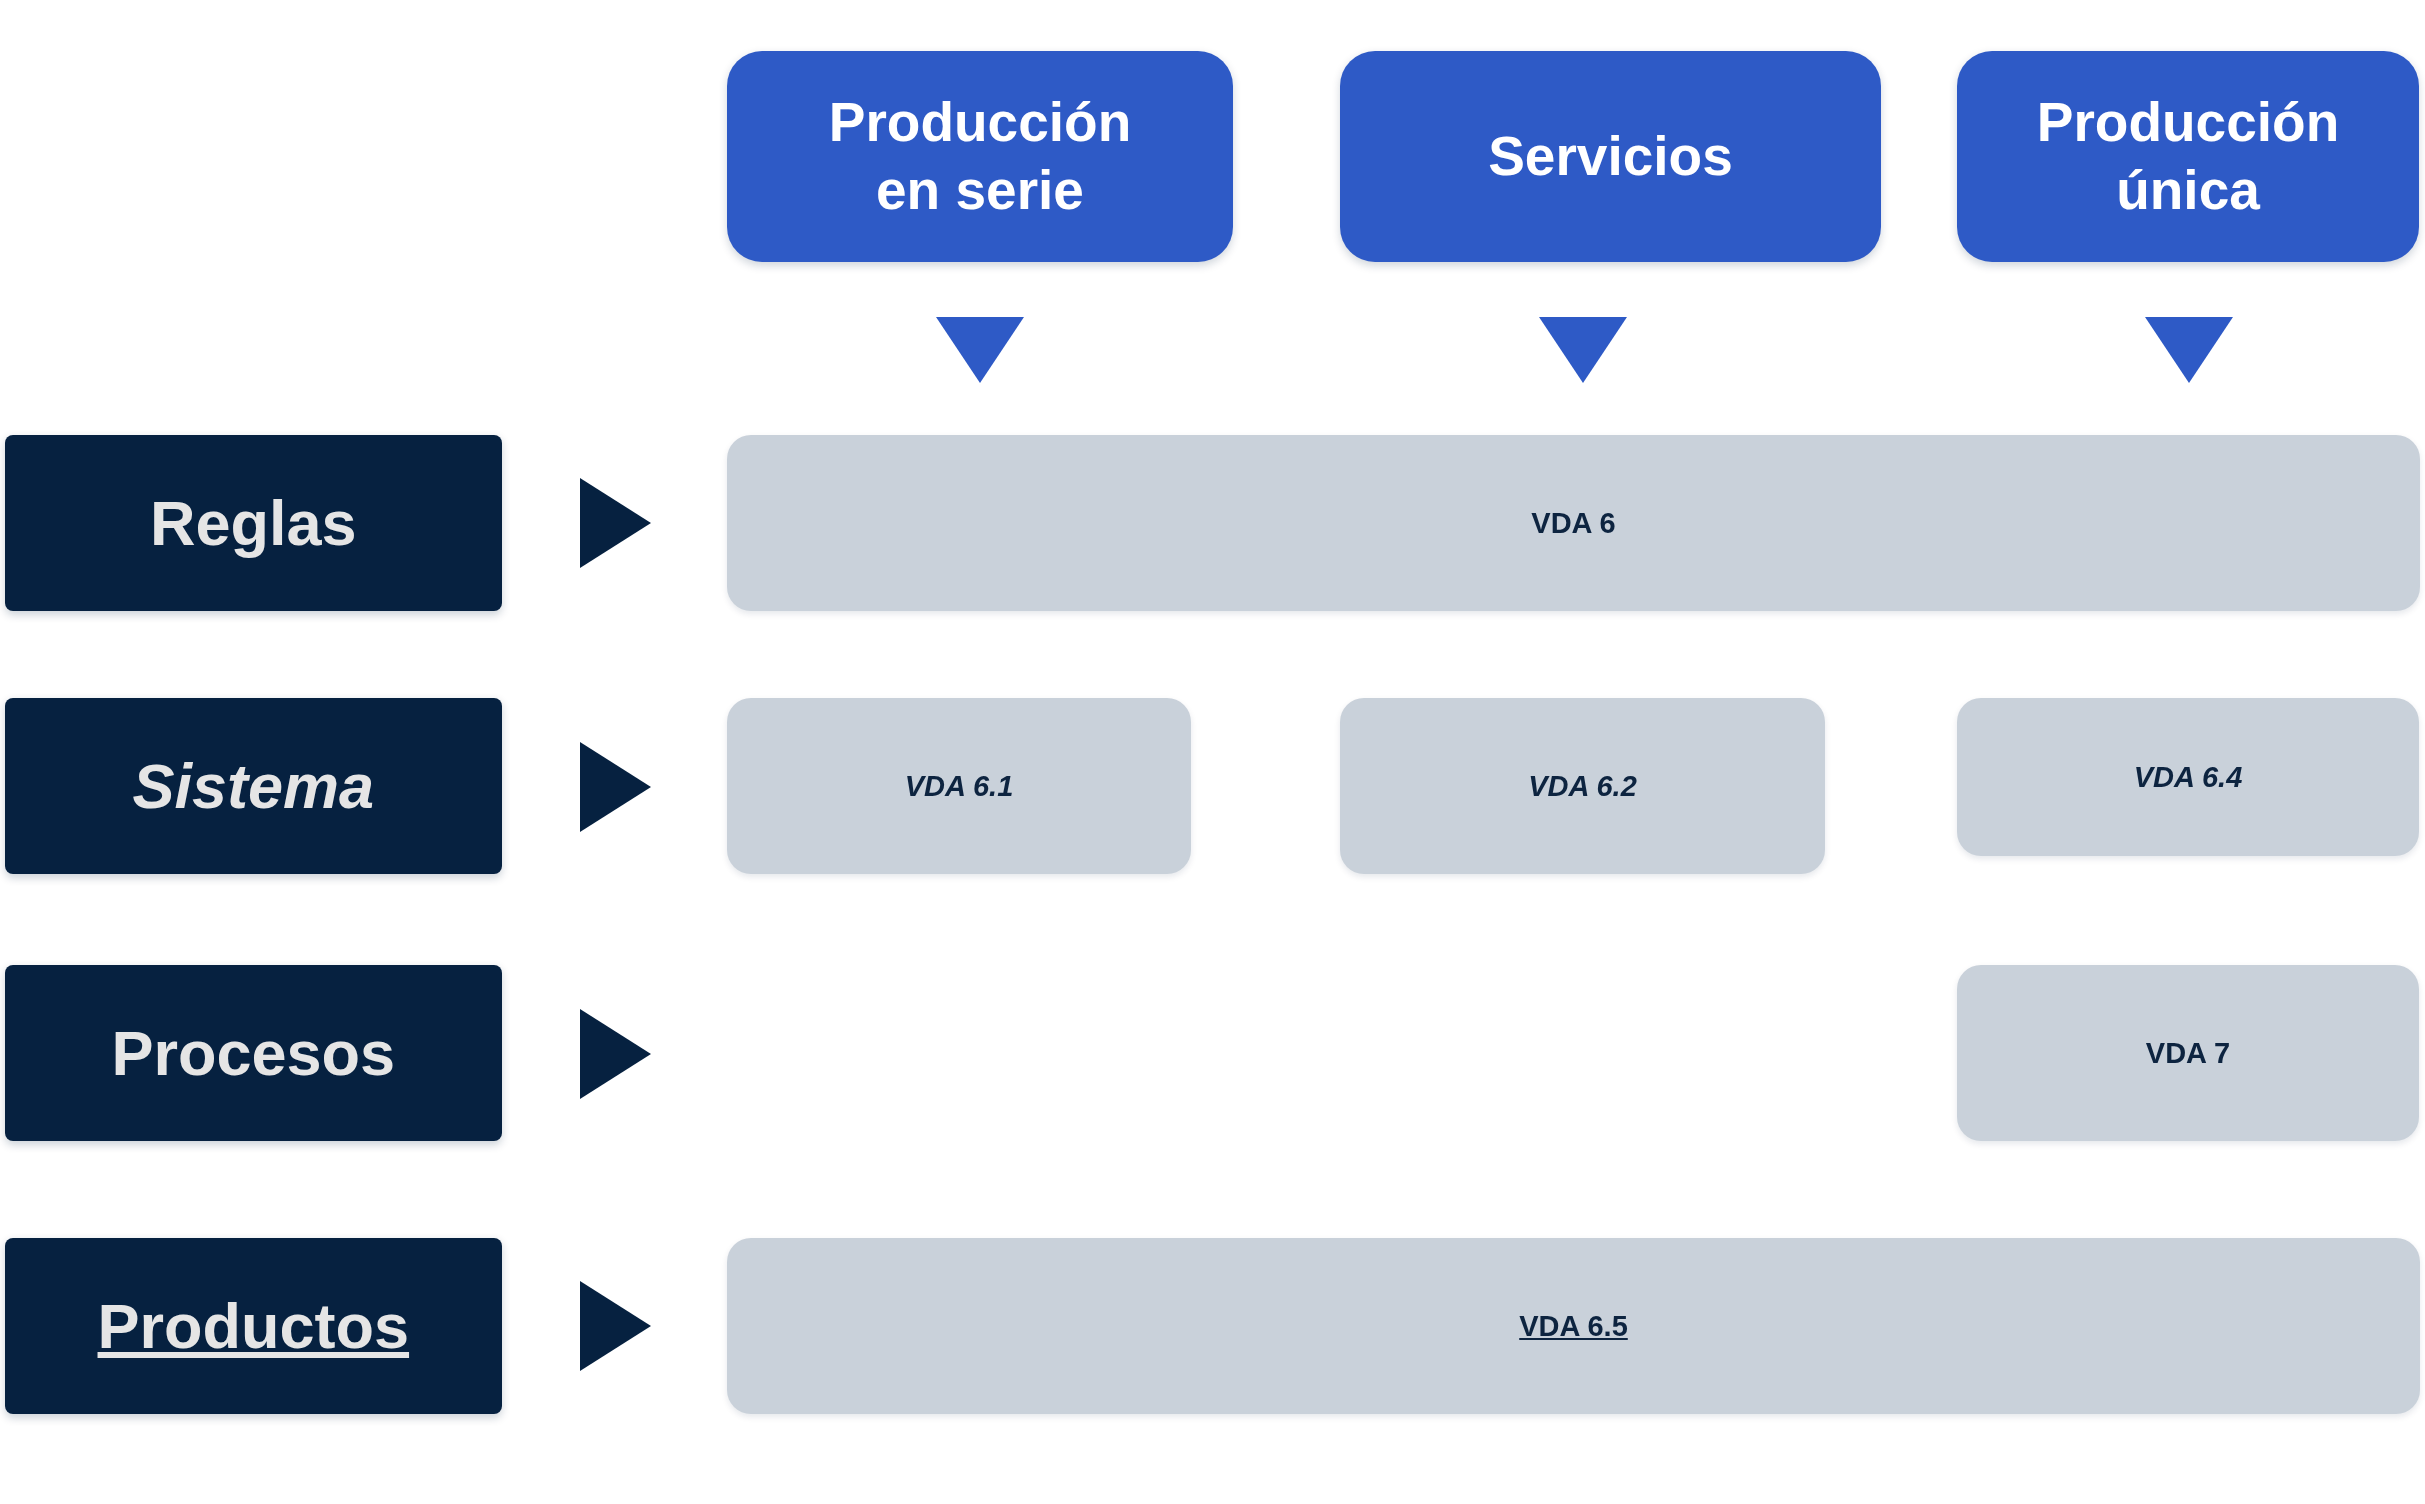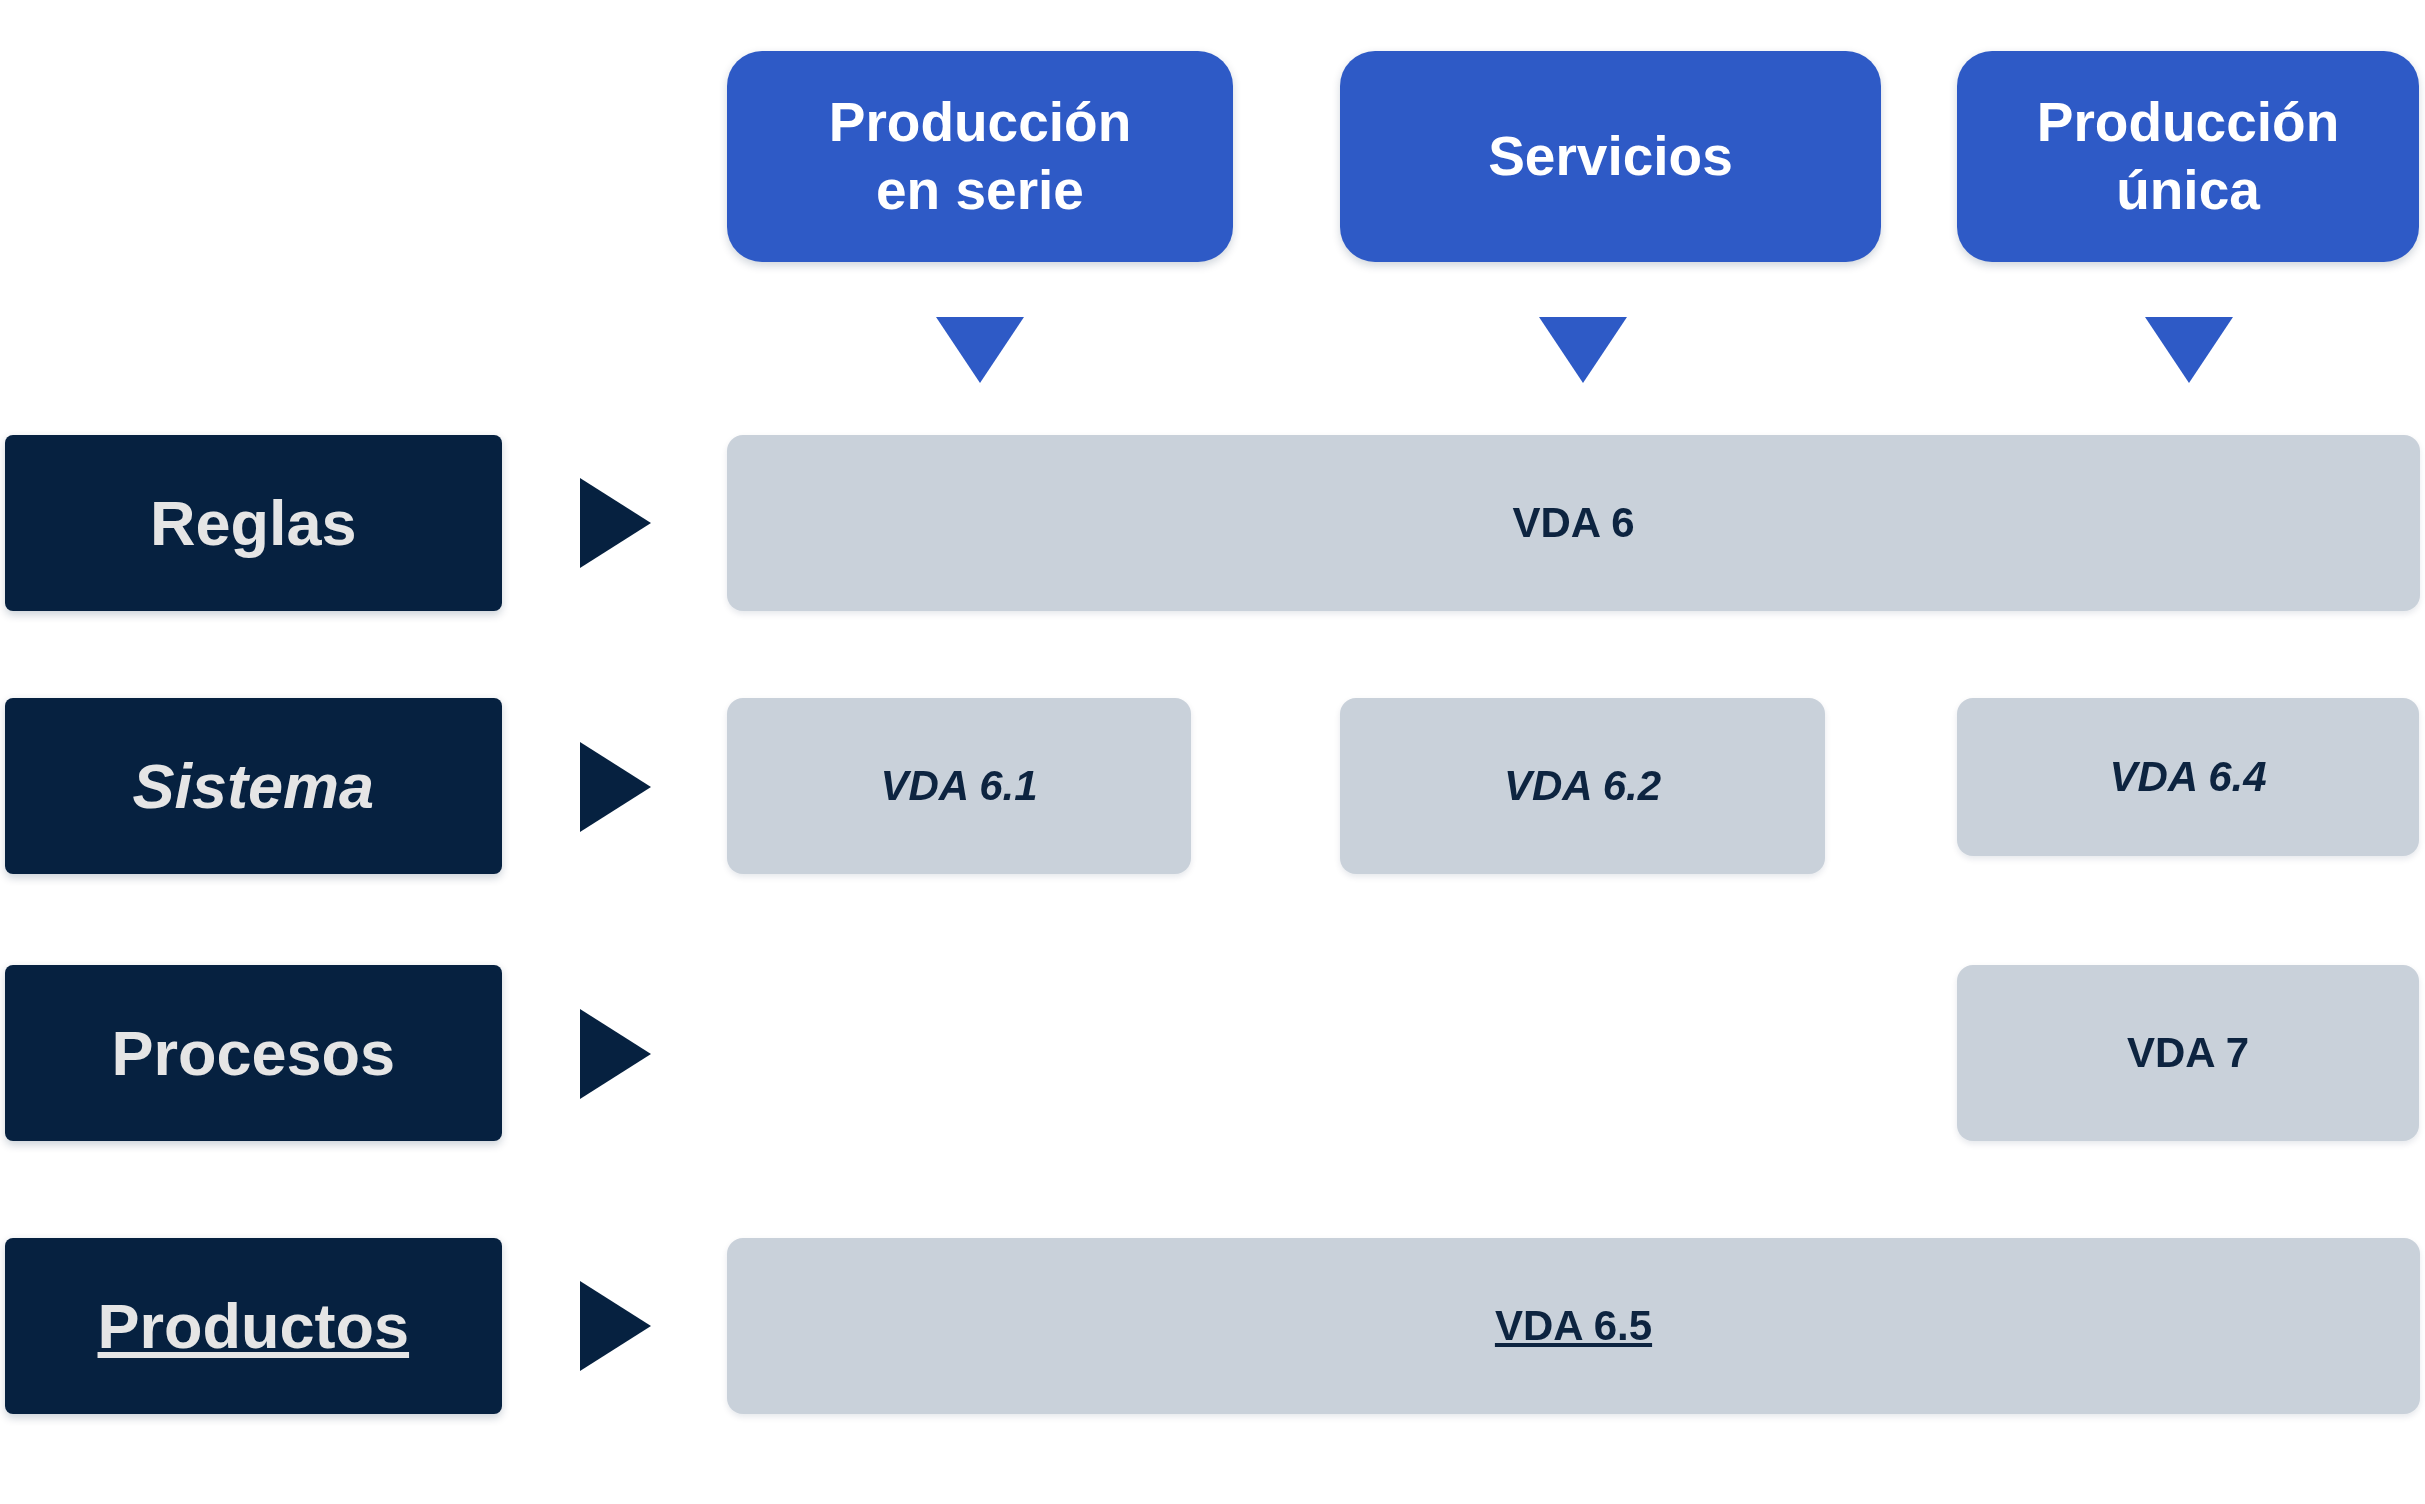--- a/index.html
+++ b/index.html
@@ -89,23 +89,23 @@
   .tri-right-1 { top: 478px; }
   .tri-right-2 { top: 742px; }
   .tri-right-3 { top: 1009px; }
   .tri-right-4 { top: 1281px; }
 
   
   .cell {
     position: absolute;
     height: 176px;
     background: #c9d1da;
-    border-radius: 16px;
+    border-radius: 24px;
     color: #0d2440;
-    font-size: 42px;
+    font-size: 29px;
     display: flex;
     align-items: center;
     justify-content: center;
     text-align: center;
     box-shadow: 0 3px 6px rgba(6,33,64,0.10);
   }
   .cell-full  { left: 727px; width: 1693px; }
   .cell-col1  { left: 727px; width: 464px; }
   .cell-col2  { left: 1340px; width: 485px; }
   .cell-col3  { left: 1957px; width: 462px; }

